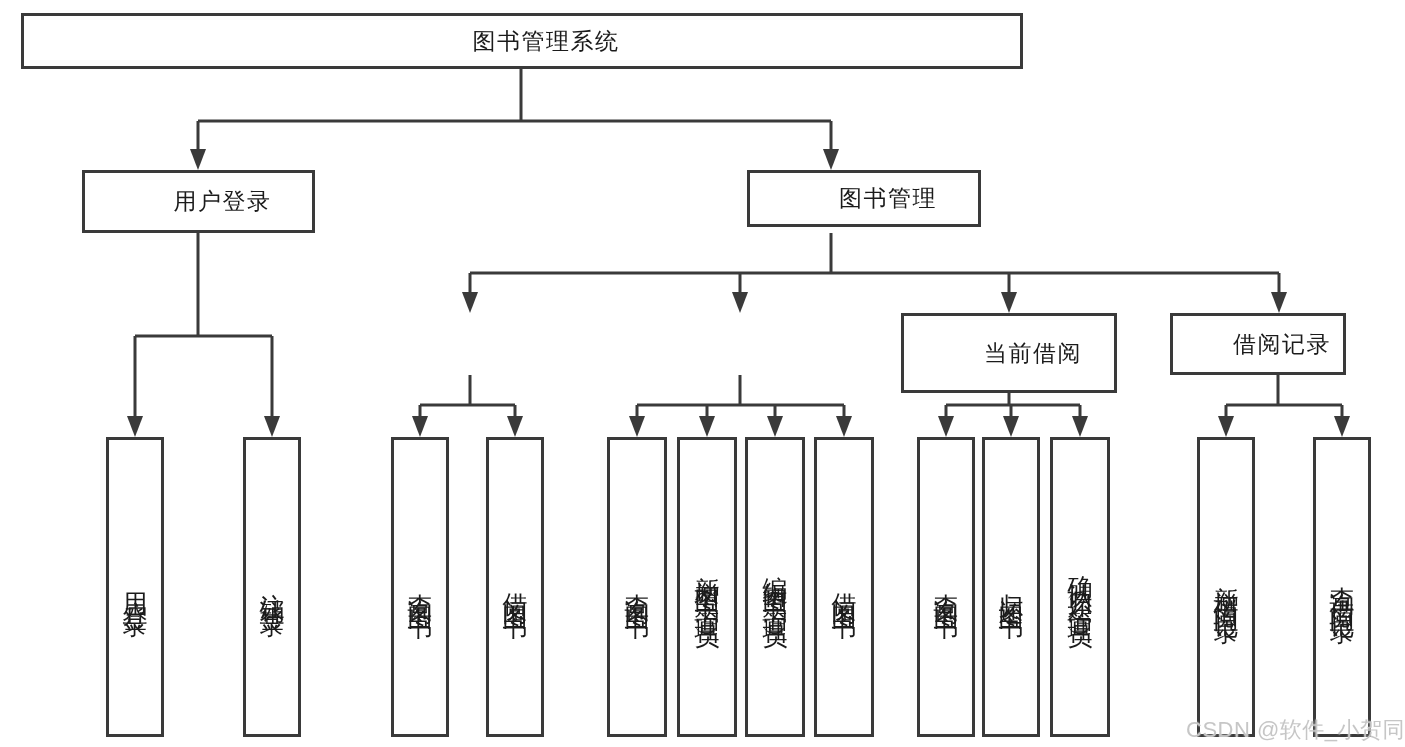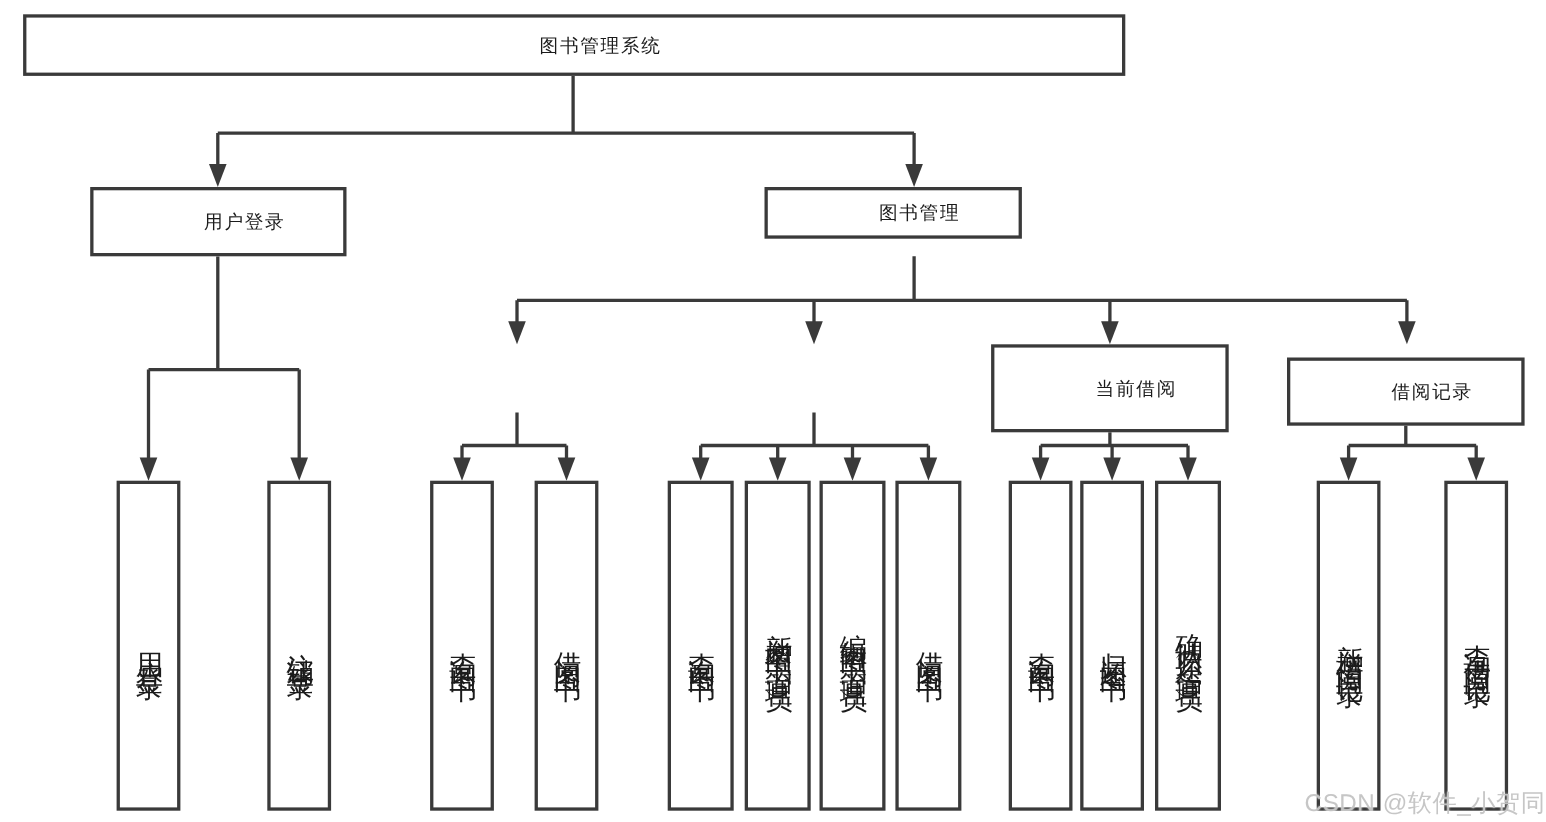--- a/index.html
+++ b/index.html
@@ -14,21 +14,21 @@
   .node{
     position:absolute;
     box-sizing:border-box;
     background:#ffffff;
     border:3px solid #3a3a3a;
     display:flex;
     align-items:center;
     justify-content:center;
     color:#1b1b1b;
   }
-  .node.h{font-size:17px;letter-spacing:1.5px;padding-left:48px;}
+  .node.h{font-size:23px;letter-spacing:1.5px;padding-left:48px;}
   .node.v .lbl{
     writing-mode:vertical-rl;
     text-orientation:mixed;
     font-size:25px;
     letter-spacing:7px;
     line-height:1;
   }
   .watermark{
     position:absolute;
     left:1186px;top:715px;
@@ -85,28 +85,28 @@
     </g>
   </svg>
 
   <div class="node h" style="left:21px;top:13px;width:1002px;height:56px">
     <span class="lbl">图书管理系统</span>
   </div>
 
   <div class="node h" style="left:82px;top:170px;width:233px;height:63px">
     <span class="lbl">用户登录</span>
   </div>
-  <div class="node h" style="left:695px;top:170px;width:234px;height:47px">
+  <div class="node h" style="left:747px;top:170px;width:234px;height:57px">
     <span class="lbl">图书管理</span>
   </div>
 
   <div class="node h" style="left:901px;top:313px;width:216px;height:80px">
     <span class="lbl">当前借阅</span>
   </div>
-  <div class="node h" style="left:1170px;top:325px;width:216px;height:62px">
+  <div class="node h" style="left:1170px;top:313px;width:176px;height:62px">
     <span class="lbl">借阅记录</span>
   </div>
 
   <div class="node v" style="left:106px;top:437px;width:58px;height:300px">
     <span class="lbl">用户登录</span>
   </div>
   <div class="node v" style="left:243px;top:437px;width:58px;height:300px">
     <span class="lbl">注销登录</span>
   </div>
 

